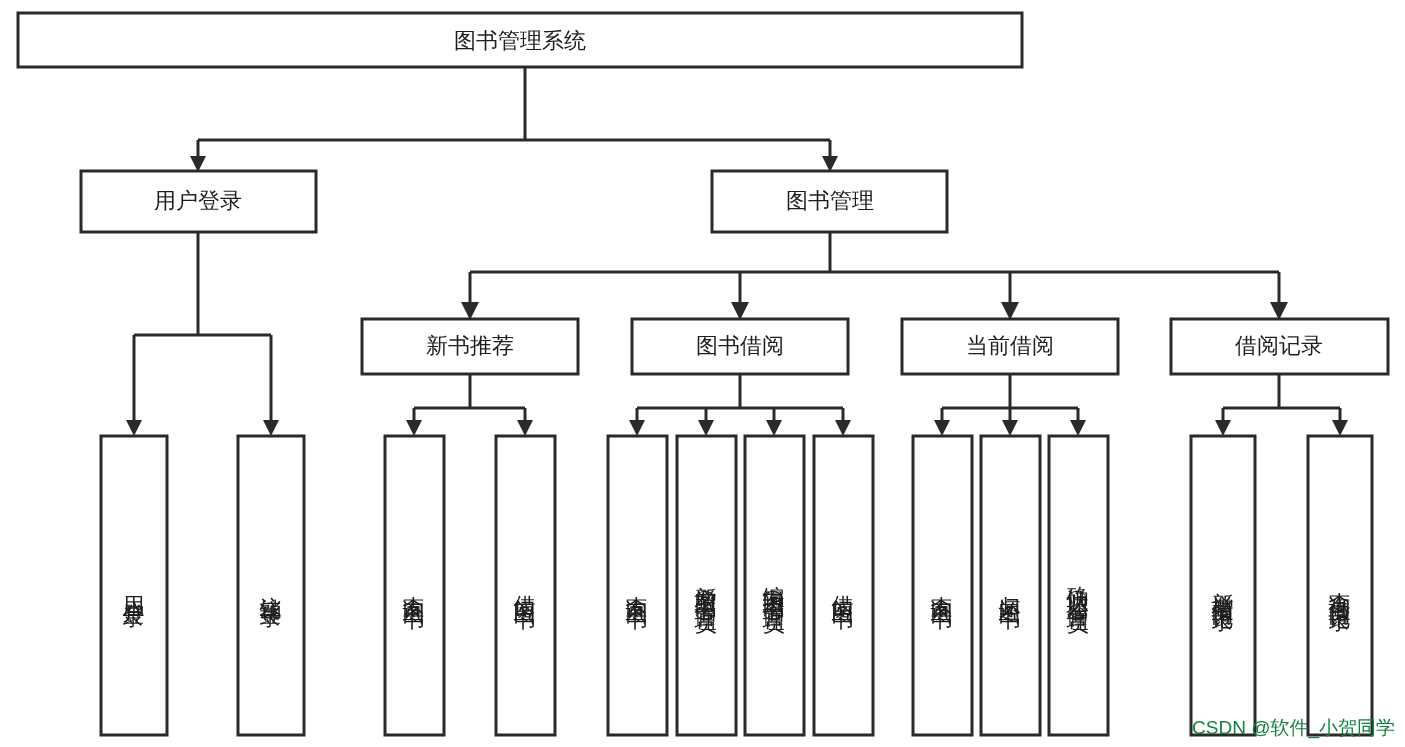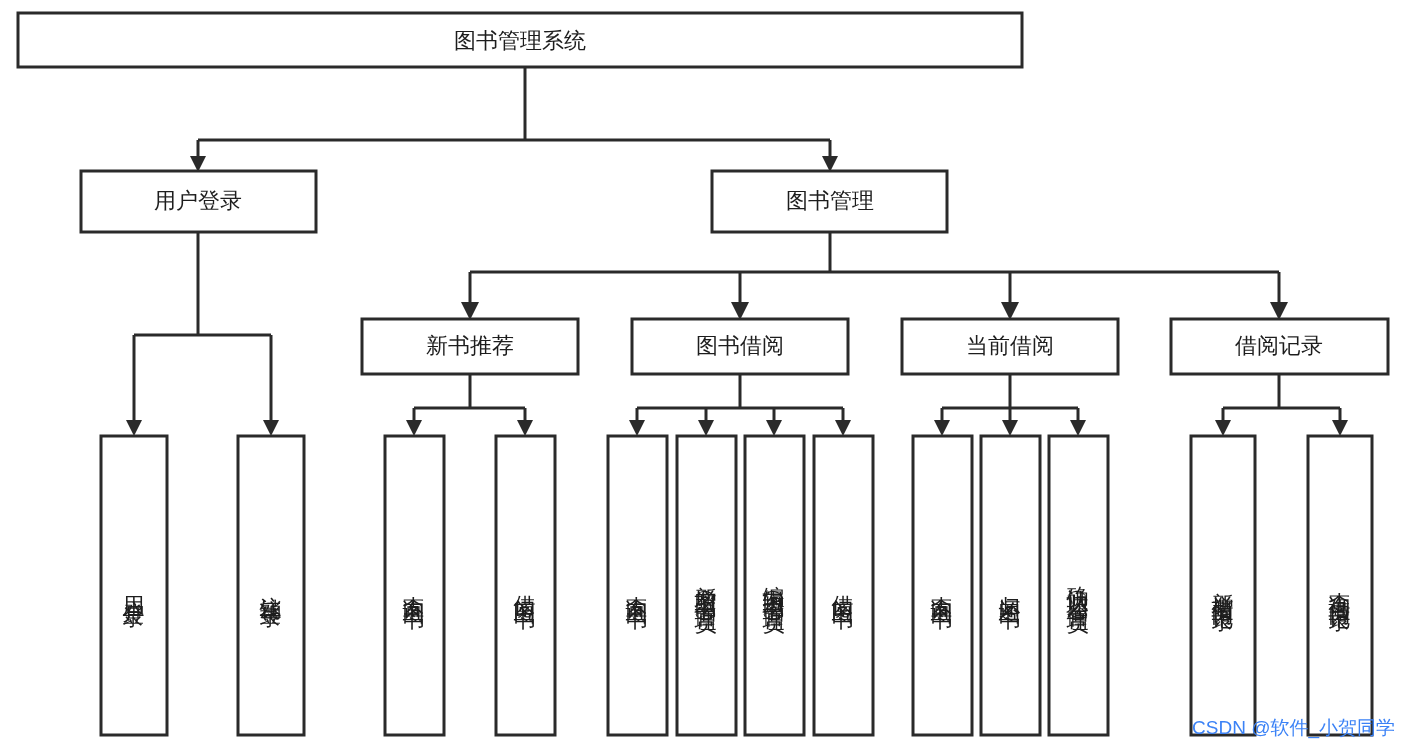--- a/index.html
+++ b/index.html
@@ -58,21 +58,21 @@
     writing-mode: vertical-rl;
     dominant-baseline: central;
     letter-spacing: 4px;
   }
   .watermark {
     position: absolute;
     right: 10px;
     bottom: 6px;
     font-family: "Liberation Sans", sans-serif;
     font-size: 19px;
-    color: #3b82f6;
+    color: #15803d;
     white-space: nowrap;
     pointer-events: none;
     user-select: none;
   }
 </style>
 </head>
 <body>
 
 <div id="diagram-root">
 

